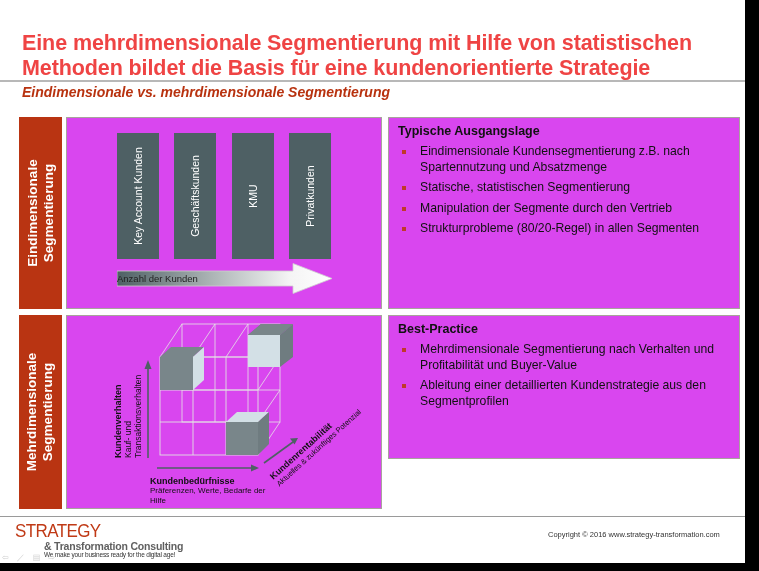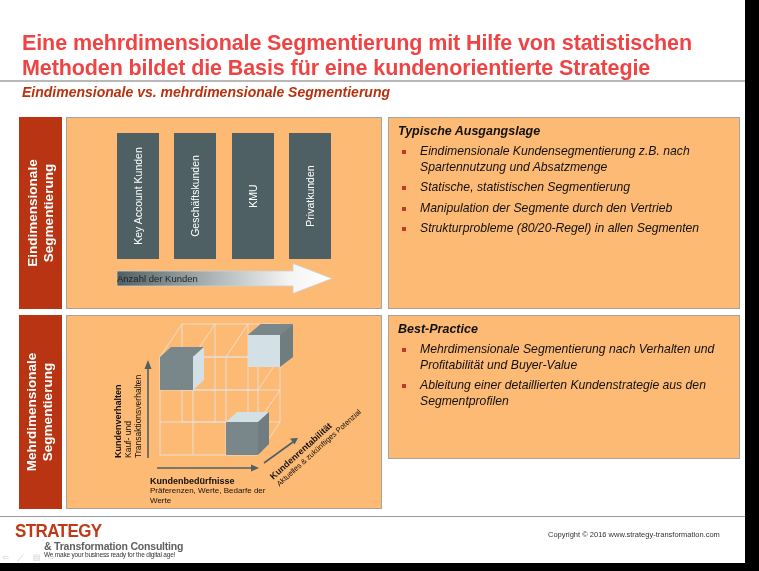--- a/index.html
+++ b/index.html
@@ -25,23 +25,22 @@
     }
     .side-label {
       position: absolute; left: 19px; width: 43px; background: #b93412;
       display: flex; align-items: center; justify-content: center;
     }
     .side-label .txt {
       transform: rotate(-90deg); white-space: nowrap; color: #ffffff;
       font-weight: bold; font-size: 13.5px; line-height: 16px; text-align: center;
     }
     .panel {
-      position: absolute; background: #fdba74; border: 1px solid #a8a39c;
+      position: absolute; background: #d946ef; border: 1px solid #a8a39c;
       box-sizing: border-box;
-      font-style: italic;
     }
     .panel-title {
       position: absolute; left: 9px; top: 6px; font-size: 12.5px; font-weight: bold; color: #111;
     }
     ul.bullets {
       position: absolute; left: 9px; top: 26px; margin: 0; padding: 0; list-style: none; width: 340px;
     }
     ul.bullets li {
       position: relative; padding-left: 22px; font-size: 12.2px; line-height: 15.5px; color: #111;
       margin-bottom: 5px;
@@ -59,21 +58,21 @@
     .arrow-wrap { position: absolute; left: 117px; top: 263px; width: 216px; height: 31px; }
     .arrow-label {
       position: absolute; left: 0; top: 0; width: 200px; height: 31px; line-height: 31px;
       text-align: left; font-size: 9.5px; color: #222;
     }
     .cube-area { position: absolute; left: 0; top: 0; }
     .axis-label { position: absolute; font-size: 8.5px; color: #111; line-height: 10px; }
     .axis-label b { font-size: 9px; }
     .footer-rule { position: absolute; left: 0; top: 516px; width: 745px; height: 1px; background: #9a9a9a; }
     .logo-main {
-      position: absolute; left: 15px; top: 522px; font-size: 17px; font-weight: bold; color: #c03a16;
+      position: absolute; left: 15px; top: 522px; font-size: 17px; font-weight: normal; color: #c03a16;
       letter-spacing: -0.6px; transform: scaleY(1.05);
     }
     .logo-sub {
       position: absolute; left: 44px; top: 540px; font-size: 10.5px; font-weight: bold; color: #606060;
       letter-spacing: -0.2px;
     }
     .logo-tag {
       position: absolute; left: 44px; top: 551px; font-size: 6.5px; color: #333; letter-spacing: -0.2px;
     }
     .copyright {
@@ -208,21 +207,21 @@
 
   <div class="axis-label" style="left:113px;top:458px;transform-origin:0 0;transform:rotate(-90deg);">
     <div><b>Kundenverhalten</b></div>
     <div>Kauf- und</div>
     <div>Transaktionsverhalten</div>
   </div>
 
   <div class="axis-label" style="left:150px;top:476px;">
     <div><b>Kundenbedürfnisse</b></div>
     <div style="font-size:8px;">Präferenzen, Werte, Bedarfe der</div>
-    <div style="font-size:8px;">Werte</div>
+    <div style="font-size:8px;">Hilfe</div>
   </div>
 
   <div class="axis-label" style="left:268px;top:474px;transform-origin:0 0;transform:rotate(-42deg);white-space:nowrap;">
     <div><b>Kundenrentabilität</b></div>
     <div style="font-size:7.5px;">Aktuelles &amp; zukünftiges Potenzial</div>
   </div>
 
   <div class="panel" style="left:388px;top:315px;width:352px;height:144px;">
     <div class="panel-title">Best-Practice</div>
     <ul class="bullets">

